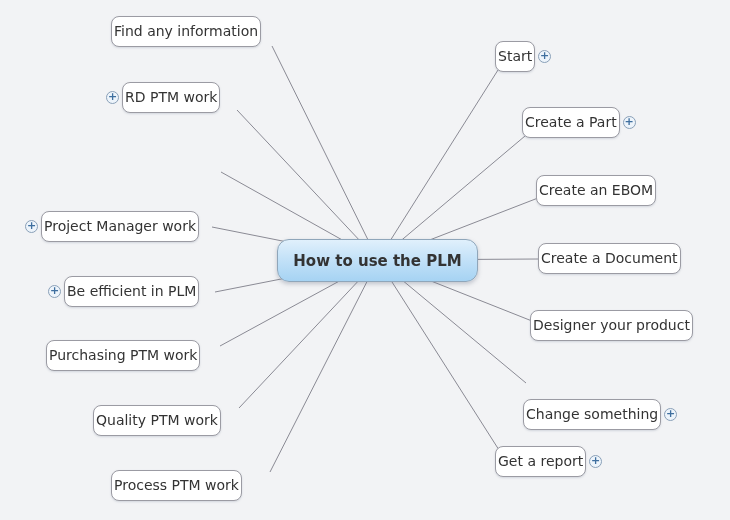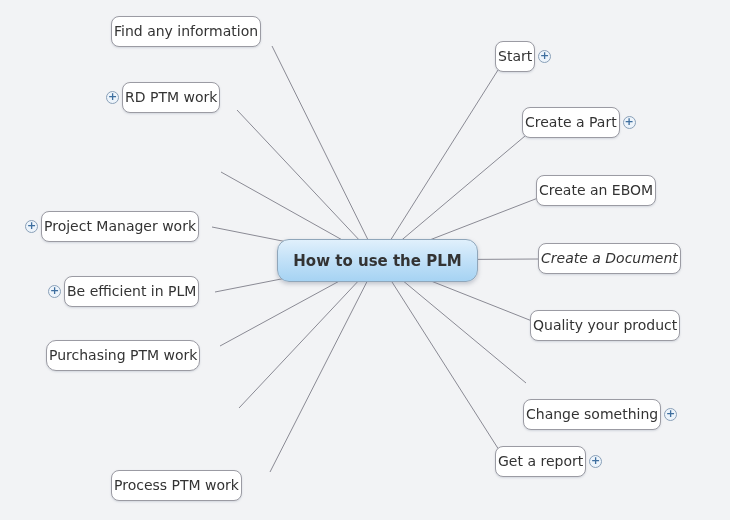--- a/index.html
+++ b/index.html
@@ -36,27 +36,27 @@
     display:flex; align-items:center; justify-content:center;
     box-shadow:0 2px 4px rgba(100,110,130,.35);
     cursor:default;
   }
   
   .n0  { left:111px; top:16px;  }
   .n1  { left:122px; top:82px;  }
   .n2  { left:14px;  top:146px; }
   .n3  { left:41px;  top:211px; }
   .n4  { left:64px;  top:276px; }
-  .n5  { left:46px;  top:340px;border-radius:10px; }
+  .n5  { left:46px;  top:340px; }
   .n6  { left:93px;  top:405px; }
   .n7  { left:111px; top:470px; }
   .n8  { left:495px; top:41px;  }
   .n9  { left:522px; top:107px; }
   .n10 { left:536px; top:175px; }
-  .n11 { left:538px; top:243px;font-style:italic; }
+  .n11 { left:538px; top:243px; }
   .n12 { left:530px; top:310px; }
   .n13 { left:523px; top:399px; }
   .n14 { left:495px; top:446px; }
 </style>
 </head>
 <body>
 
 <div class="canvas">
 
   <svg class="lines" width="730" height="520">
@@ -96,20 +96,23 @@
 
   <div class="topic n4 exp-left">
     <span class="expander">+</span>
     <span>Be efficient in PLM</span>
   </div>
 
   <div class="topic n5">
     <span>Purchasing PTM work</span>
   </div>
 
+  <div class="topic n6">
+    <span>Quality PTM work</span>
+  </div>
 
   <div class="topic n7">
     <span>Process PTM work</span>
   </div>
 
   <div class="topic n8 exp-right">
     <span>Start</span>
     <span class="expander">+</span>
   </div>
 
@@ -120,21 +123,21 @@
 
   <div class="topic n10">
     <span>Create an EBOM</span>
   </div>
 
   <div class="topic n11">
     <span>Create a Document</span>
   </div>
 
   <div class="topic n12">
-    <span>Quality your product</span>
+    <span>Designer your product</span>
   </div>
 
   <div class="topic n13 exp-right">
     <span>Change something</span>
     <span class="expander">+</span>
   </div>
 
   <div class="topic n14 exp-right">
     <span>Get a report</span>
     <span class="expander">+</span>

